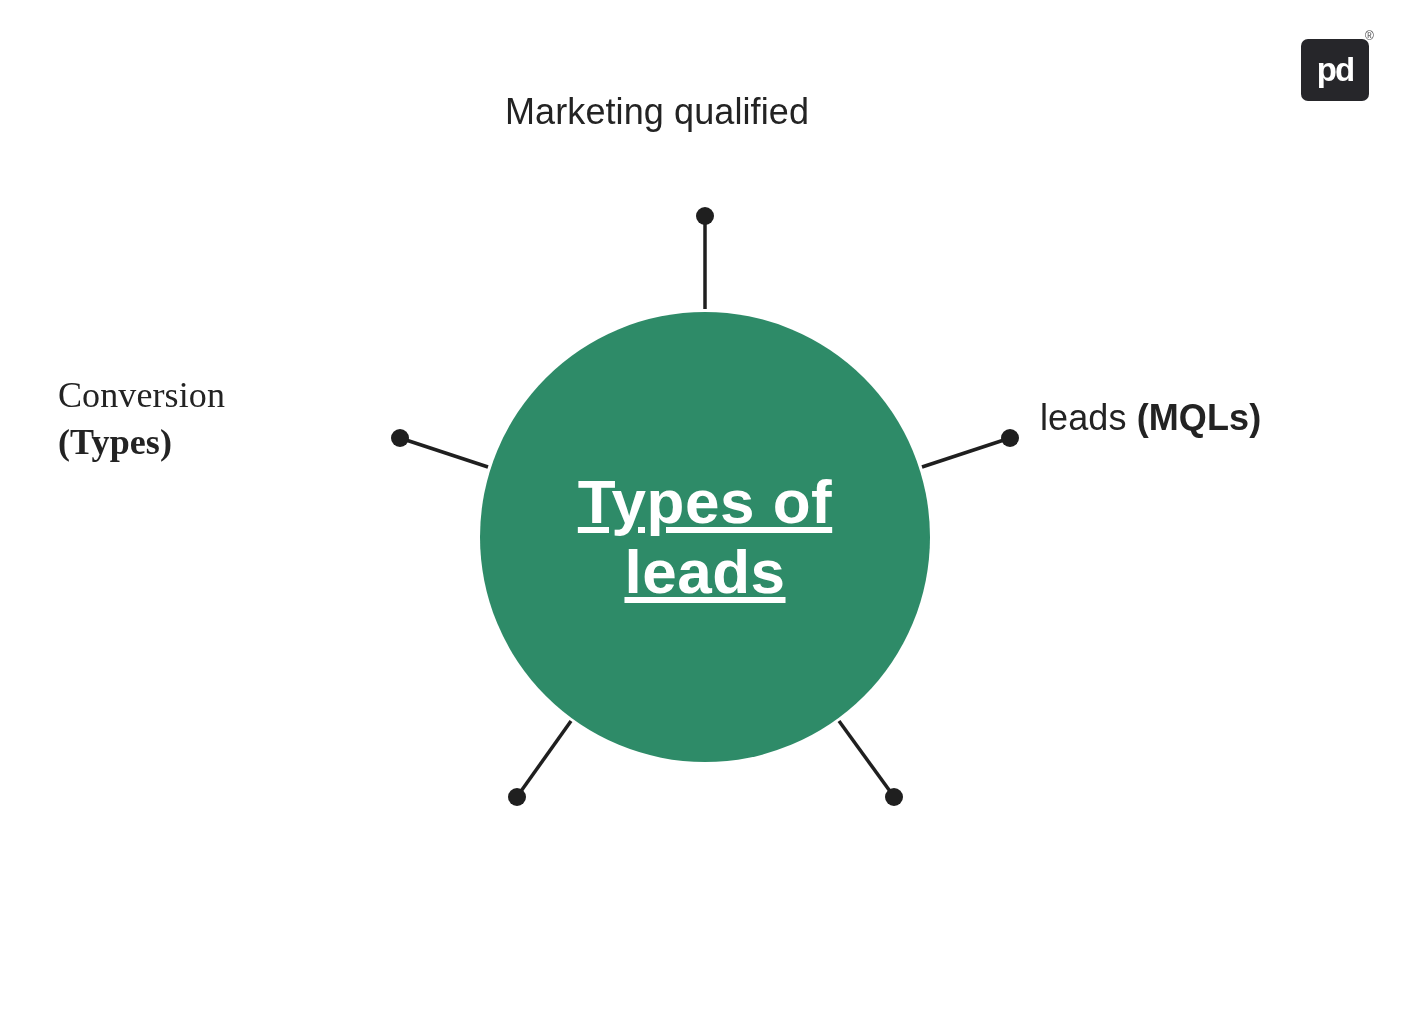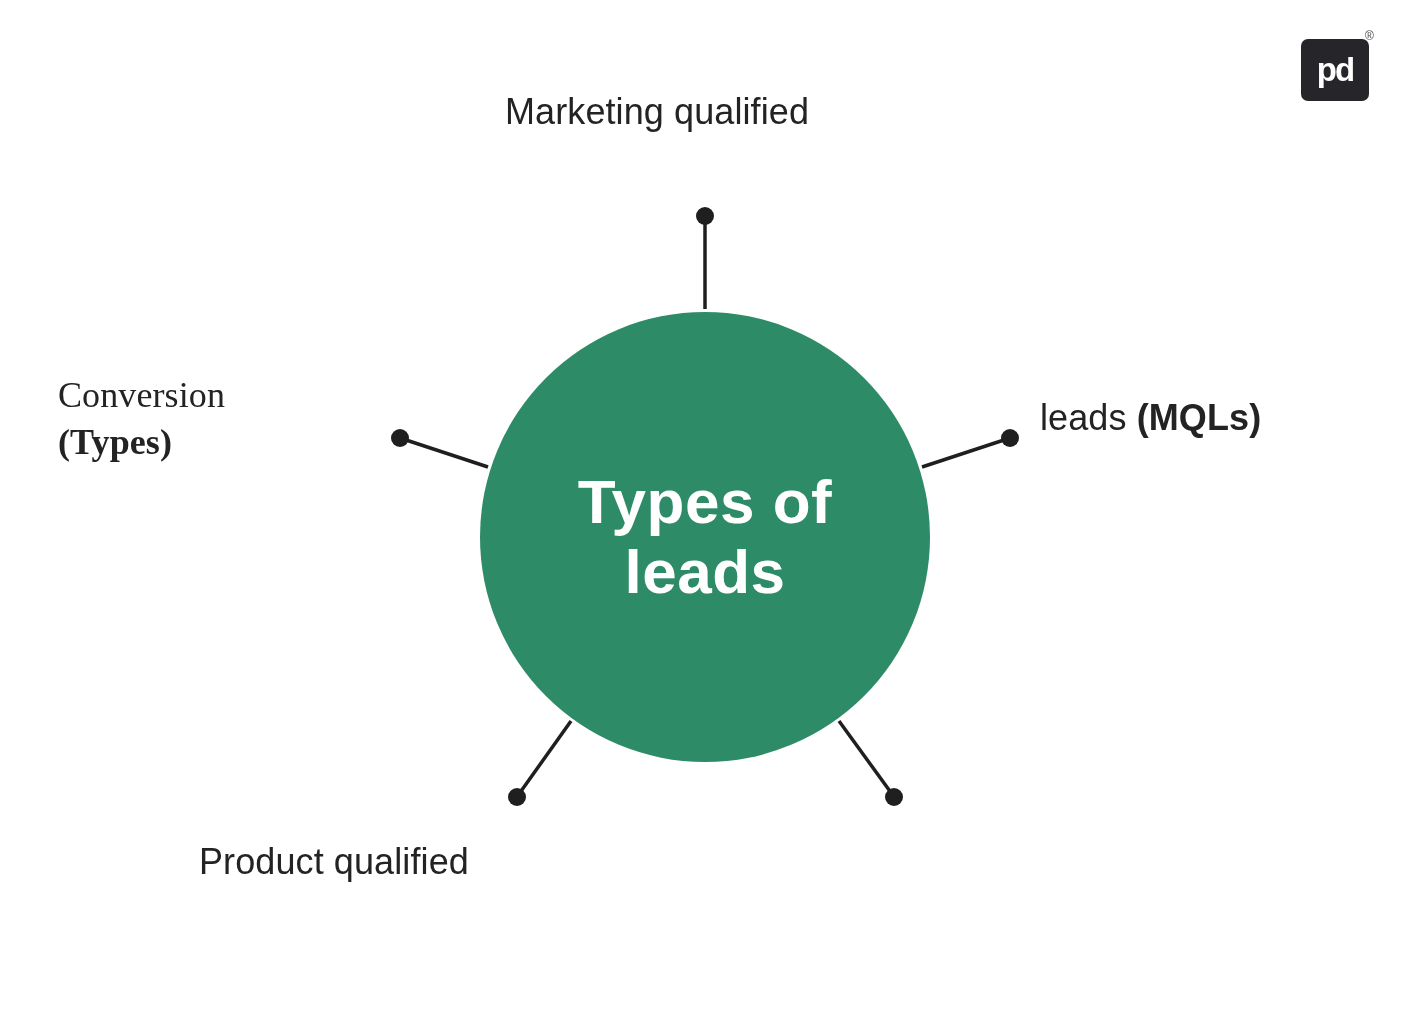--- a/index.html
+++ b/index.html
@@ -37,20 +37,21 @@
     align-items: center;
     justify-content: center;
   }
   .hub-title {
     color: #ffffff;
     font-weight: 700;
     font-size: 62px;
     line-height: 70px;
     text-align: center;
     letter-spacing: 0.5px;
+    text-decoration: underline;
   }
 
   
   .spokes {
     position: absolute;
     left: 0; top: 0;
     width: 1410px;
     height: 1013px;
     pointer-events: none;
   }
@@ -122,21 +123,20 @@
       <span class="b">(MQLs)</span>
     </div>
   </div>
 
   <div class="label" style="left:58px; top:372px; width:320px;font-family:Liberation Serif, serif;">
     <div>Conversion</div>
     <div class="b">(Types)</div>
   </div>
 
   <div class="label" style="left:199px; top:838px; width:320px;">
-    <div>Product qualified</div>
   </div>
 
   <div class="label" style="left:869px; top:838px; width:320px;">
   </div>
 
   <div class="logo">
     <span>pd</span>
   </div>
   <div class="reg-mark">®</div>
 

